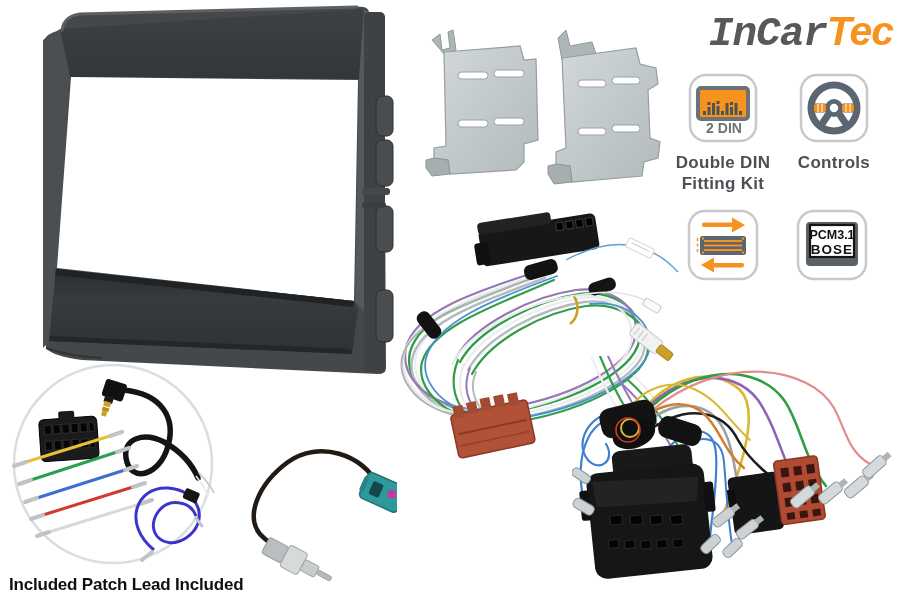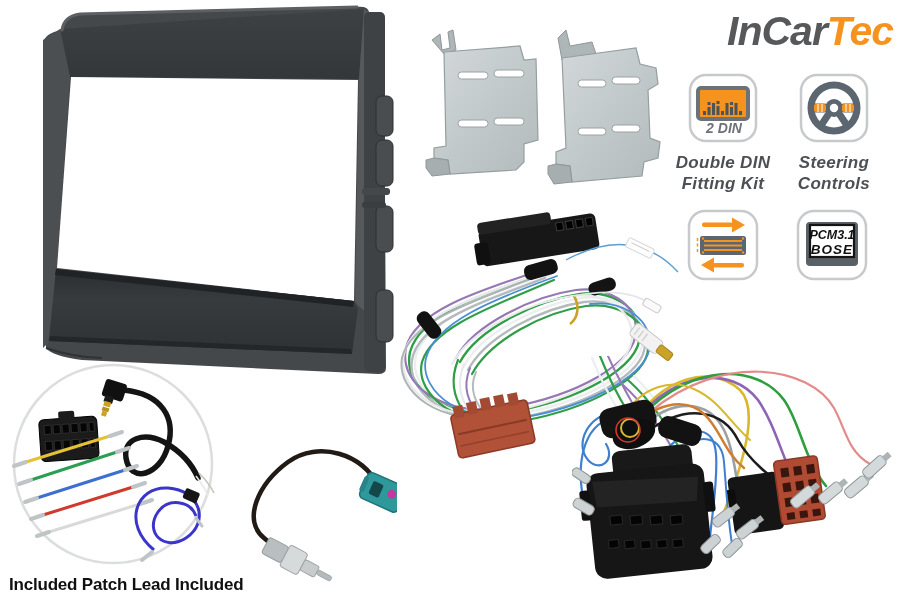--- a/index.html
+++ b/index.html
@@ -7,24 +7,24 @@
     position:relative;width:900px;height:600px;background:#ffffff;overflow:hidden;
     font-family:"Liberation Sans",sans-serif;
   }
   .abs{position:absolute;}
   
   #logo{
     top:6px;left:620px;width:273px;height:52px;text-align:right;
     font-style:italic;font-weight:800;font-size:41px;letter-spacing:-1px;line-height:50px;
     white-space:nowrap;
   }
-  #logo .p1{color:#57585A;}
+  #logo .p1{color:#57585A;font-family:Liberation Mono, monospace;}
   #logo .p2{color:#F6921E;text-align:center;}
   
-  .feature{position:absolute;text-align:center;font-style:italic;}
+  .feature{position:absolute;text-align:center;}
   .feature .ic{display:block;margin:0 auto;}
   .feature .lbl{
     margin-top:9px;font-weight:700;font-size:17px;line-height:21px;
     color:#4C5055;letter-spacing:.3px;white-space:nowrap;text-align:center;
   }
   #feat-ddin{left:664px;top:73px;width:118px;}
   #feat-swc{left:775px;top:73px;width:118px;}
   #feat-amp{left:664px;top:209px;width:118px;}
   #feat-pcm{left:766px;top:209px;width:132px;}
   
@@ -412,21 +412,20 @@
       <g>
         <rect x="15" y="31" width="12" height="8" rx="2" fill="#F6921E"></rect>
         <rect x="43" y="31" width="12" height="8" rx="2" fill="#F6921E"></rect>
         <line x1="19" y1="31" x2="19" y2="39" stroke="#fff" stroke-width="1"></line>
         <line x1="23" y1="31" x2="23" y2="39" stroke="#fff" stroke-width="1"></line>
         <line x1="47" y1="31" x2="47" y2="39" stroke="#fff" stroke-width="1"></line>
         <line x1="51" y1="31" x2="51" y2="39" stroke="#fff" stroke-width="1"></line>
       </g>
     </svg>
     <div class="lbl">
-      <div>Steering</div>
       <div>Controls</div>
     </div>
   </div>
 
   <div id="feat-amp" class="feature">
     <svg class="ic" width="72" height="72" viewBox="0 0 72 72">
       <rect x="2" y="2" width="68" height="68" rx="16" fill="#fff" stroke="#C7C9CB" stroke-width="2.5"></rect>
       <g fill="#F6921E">
         <rect x="15" y="13.5" width="31" height="4.5" rx="2"></rect>
         <polygon points="45,8.5 58,16 45,23.5"></polygon>

